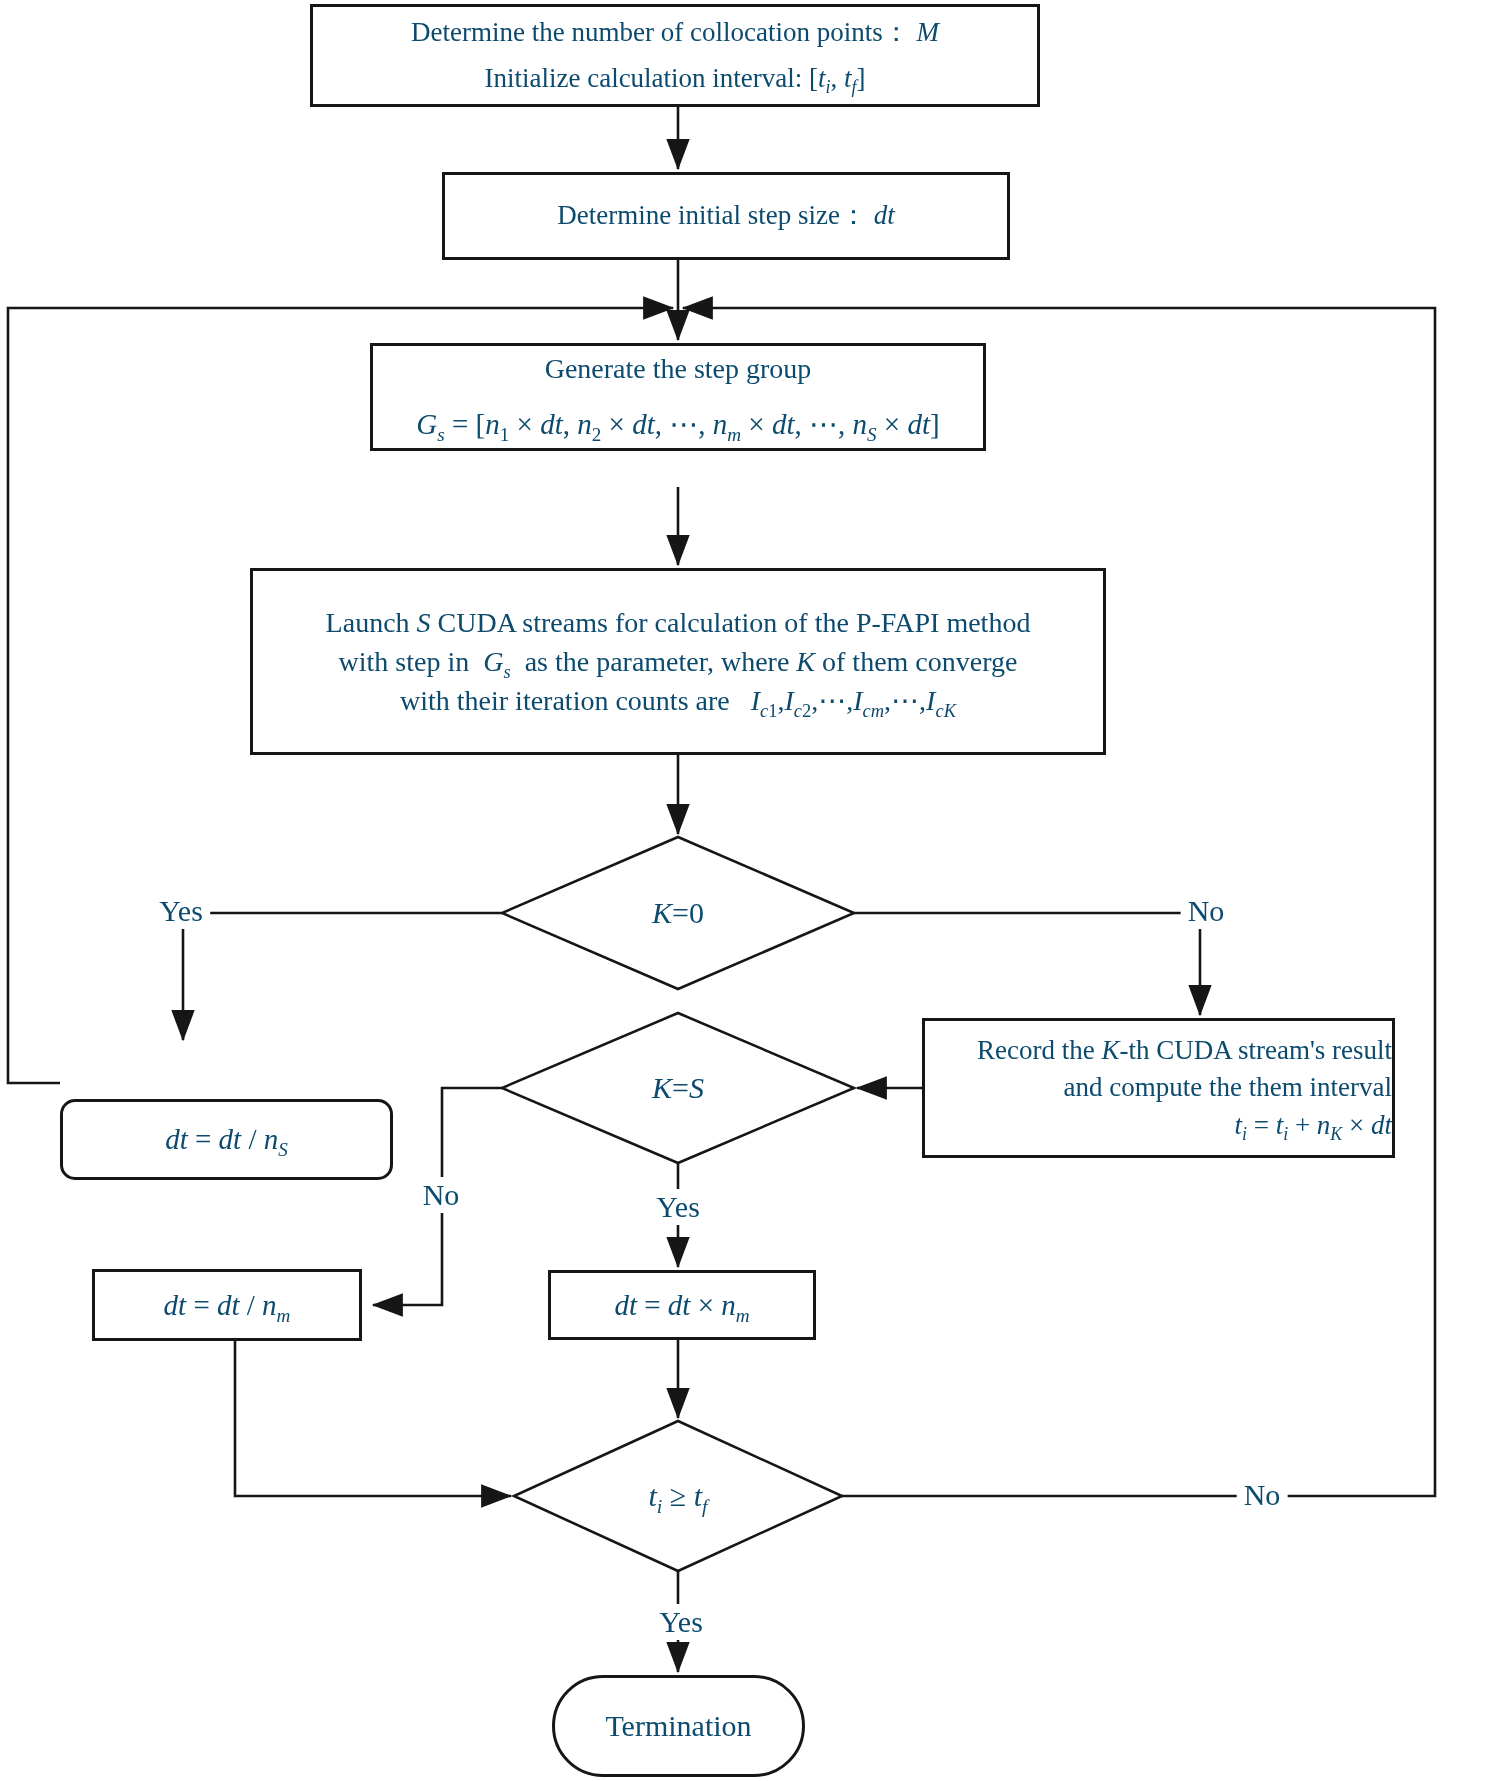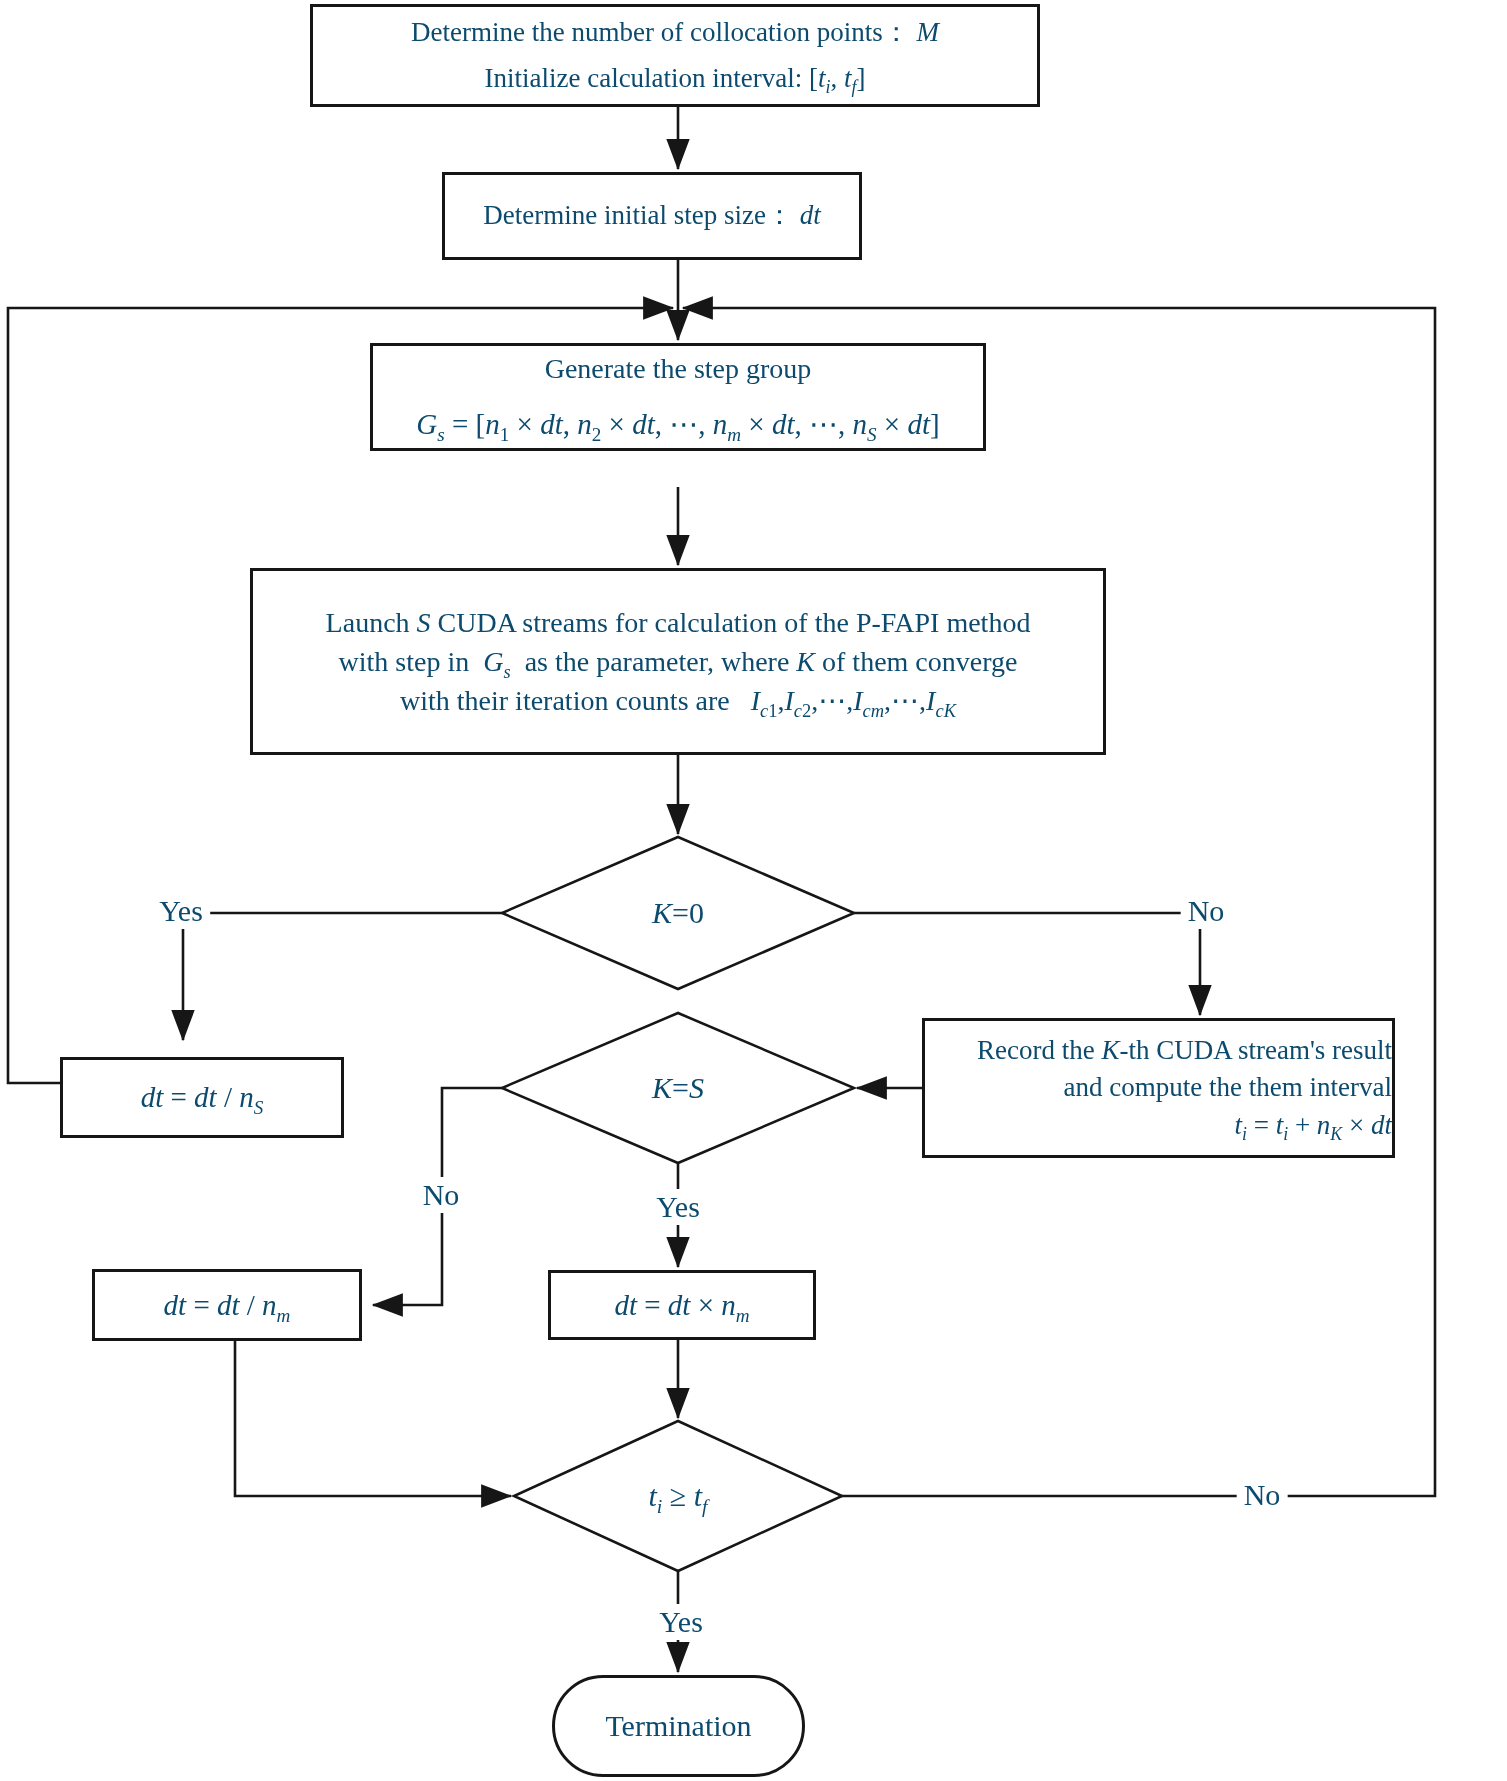--- a/index.html
+++ b/index.html
@@ -81,36 +81,36 @@
       <polygon points="678,1013 854,1088 678,1163 502,1088"></polygon>
       <polygon points="678,1421 842,1496 678,1571 514,1496"></polygon>
     </g>
   </svg>
 
   <div class="node t27 gap8" style="left:310px;top:4px;width:730px;height:103px;">
     <div>Determine the number of collocation points： <i>M</i></div>
     <div>Initialize calculation interval: [<i>t</i><sub><i>i</i></sub>, <i>t</i><sub><i>f</i></sub>]</div>
   </div>
 
-  <div class="node t27" style="left:442px;top:172px;width:420px;height:88px;">
+  <div class="node t27" style="left:442px;top:172px;width:568px;height:88px;">
     <div>Determine initial step size： <i>dt</i></div>
   </div>
 
   <div class="node t28 gap14" style="left:370px;top:343px;width:616px;height:108px;">
     <div>Generate the step group</div>
     <div class="t29"><i>G</i><sub><i>s</i></sub> = [<i>n</i><sub>1</sub> × <i>dt</i>, <i>n</i><sub>2</sub> × <i>dt</i>, ⋯, <i>n</i><sub><i>m</i></sub> × <i>dt</i>, ⋯, <i>n</i><sub><i>S</i></sub> × <i>dt</i>]</div>
   </div>
 
   <div class="node t28" style="left:250px;top:568px;width:856px;height:187px;">
     <div>Launch <i>S</i> CUDA streams for calculation of the P-FAPI method</div>
     <div>with step in &nbsp;<i>G</i><sub><i>s</i></sub>&nbsp; as the parameter, where <i>K</i> of them converge</div>
     <div>with their iteration counts are&nbsp;&nbsp; <i>I</i><sub><i>c</i>1</sub>,<i>I</i><sub><i>c</i>2</sub>,⋯,<i>I</i><sub><i>cm</i></sub>,⋯,<i>I</i><sub><i>cK</i></sub></div>
   </div>
 
-  <div class="node t29" style="left:60px;top:1057px;width:284px;height:81px;">
+  <div class="node t29" style="left:60px;top:1099px;width:333px;height:81px;border-radius:15px;">
     <div><i>dt</i> = <i>dt</i> / <i>n</i><sub><i>S</i></sub></div>
   </div>
 
   <div class="node t27" style="left:922px;top:1018px;width:473px;height:140px;align-items:flex-end;">
     <div>Record the <i>K</i>-th CUDA stream's result</div>
     <div>and compute the them interval</div>
     <div><i>t</i><sub><i>i</i></sub> = <i>t</i><sub><i>i</i></sub> + <i>n</i><sub><i>K</i></sub> × <i>dt</i></div>
   </div>
 
   <div class="node t29" style="left:92px;top:1269px;width:270px;height:72px;">

